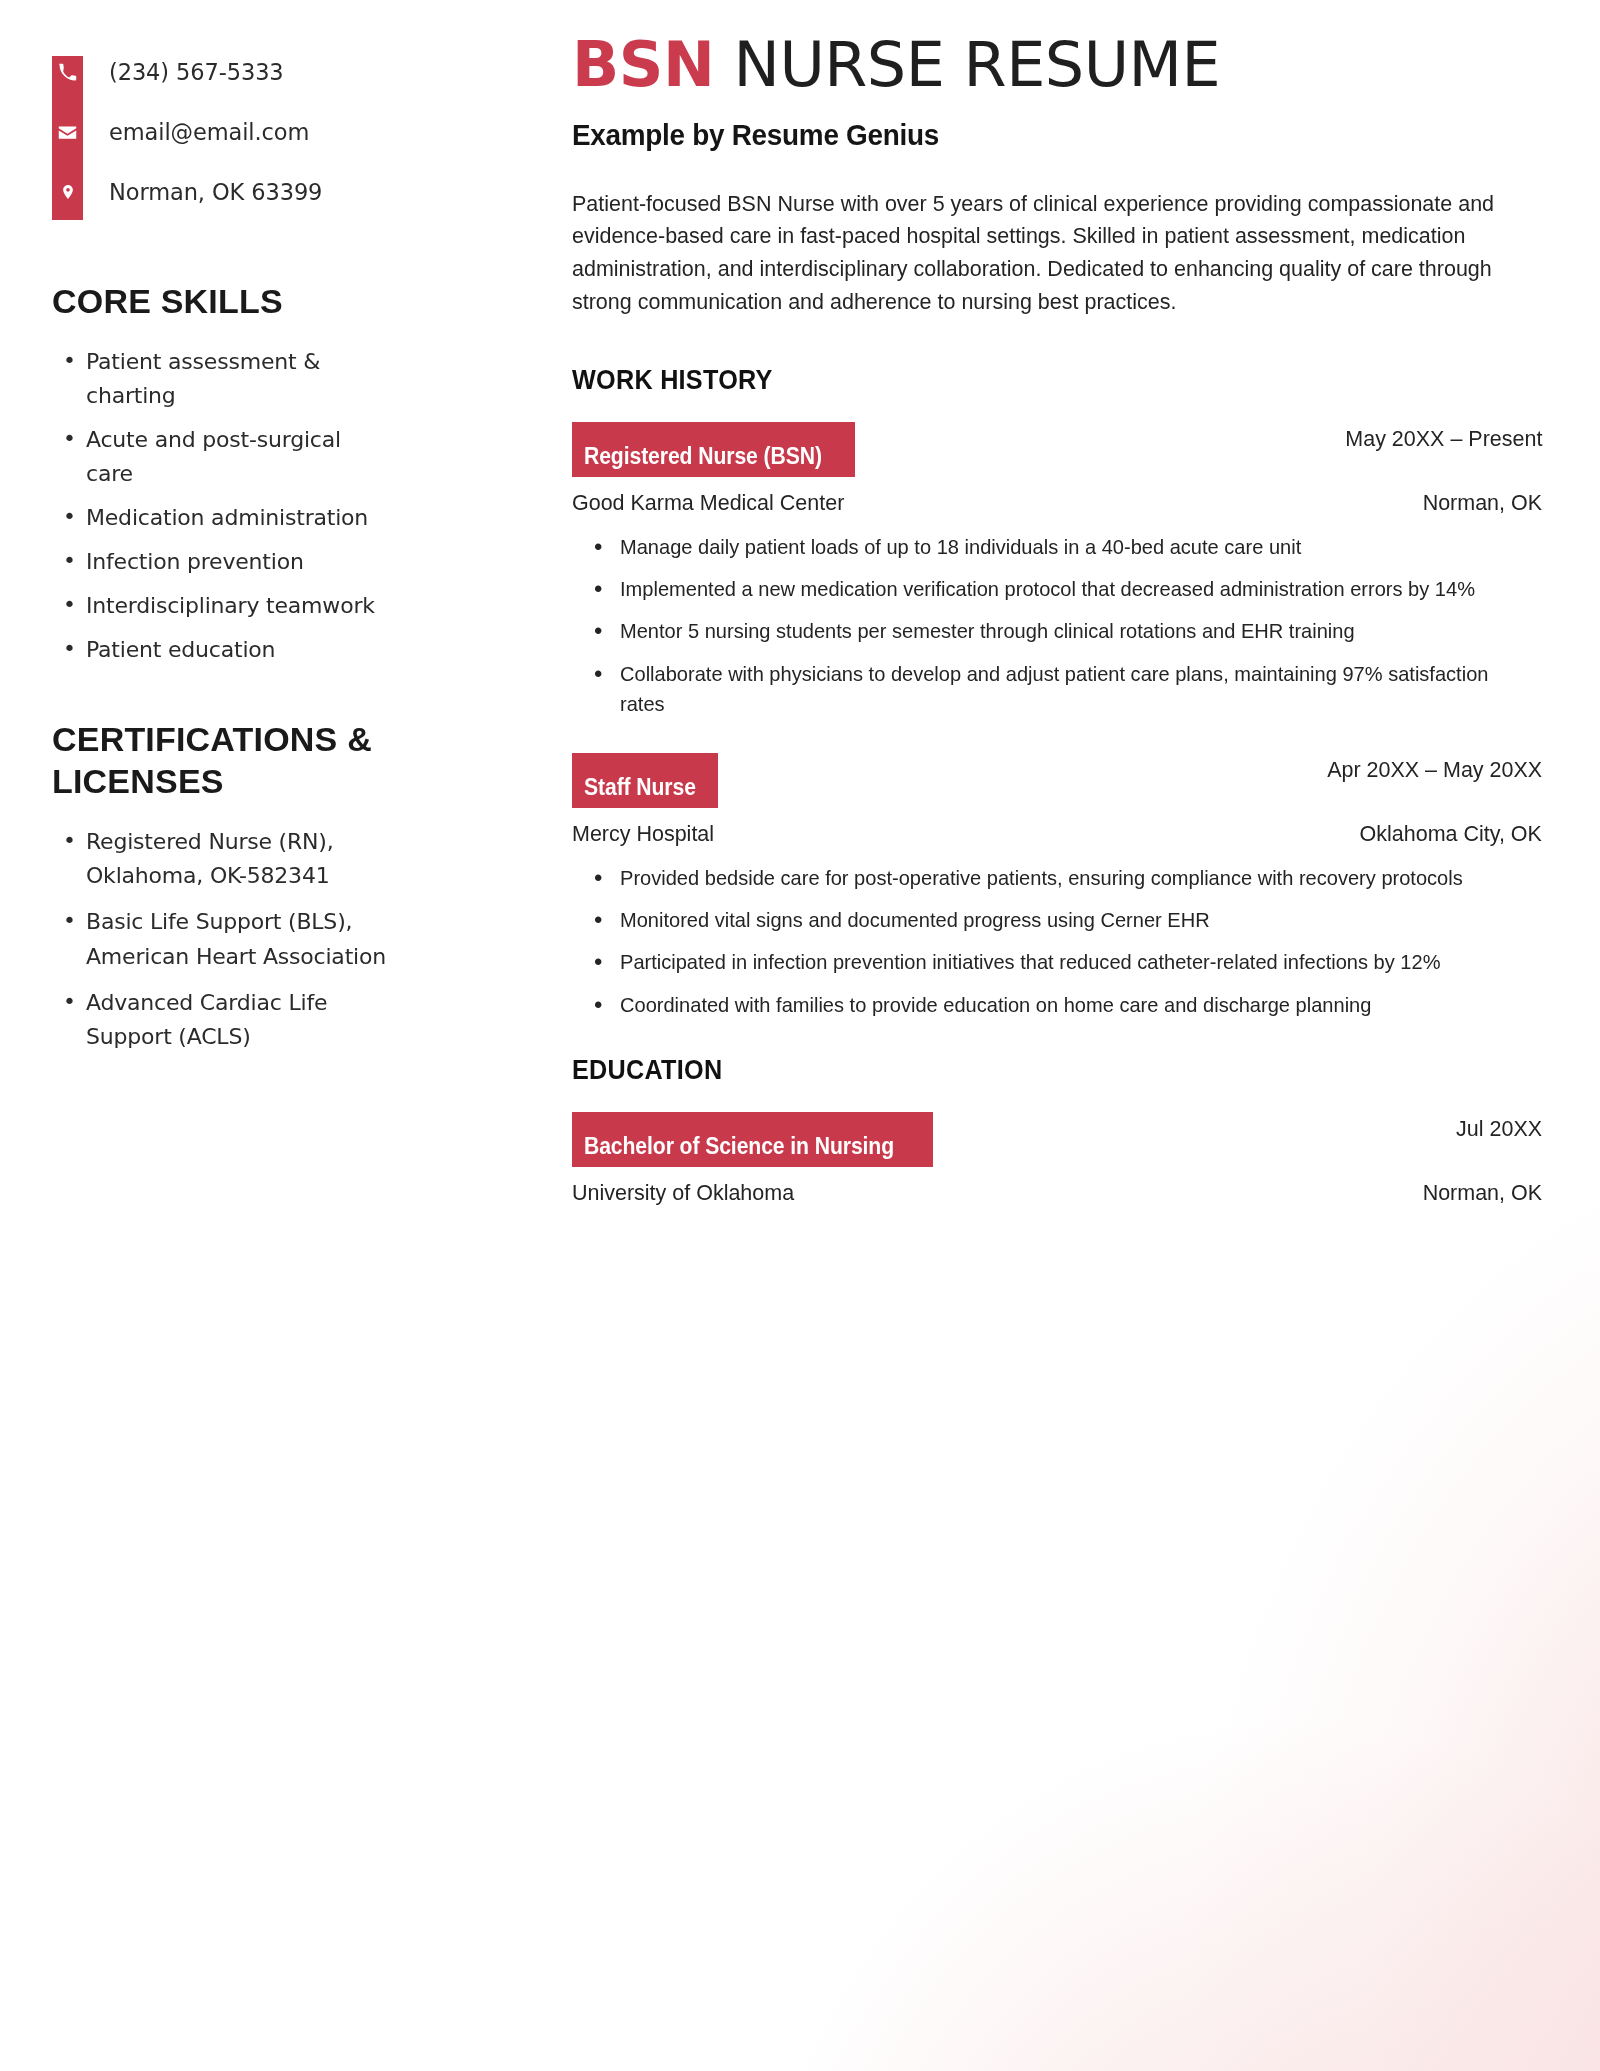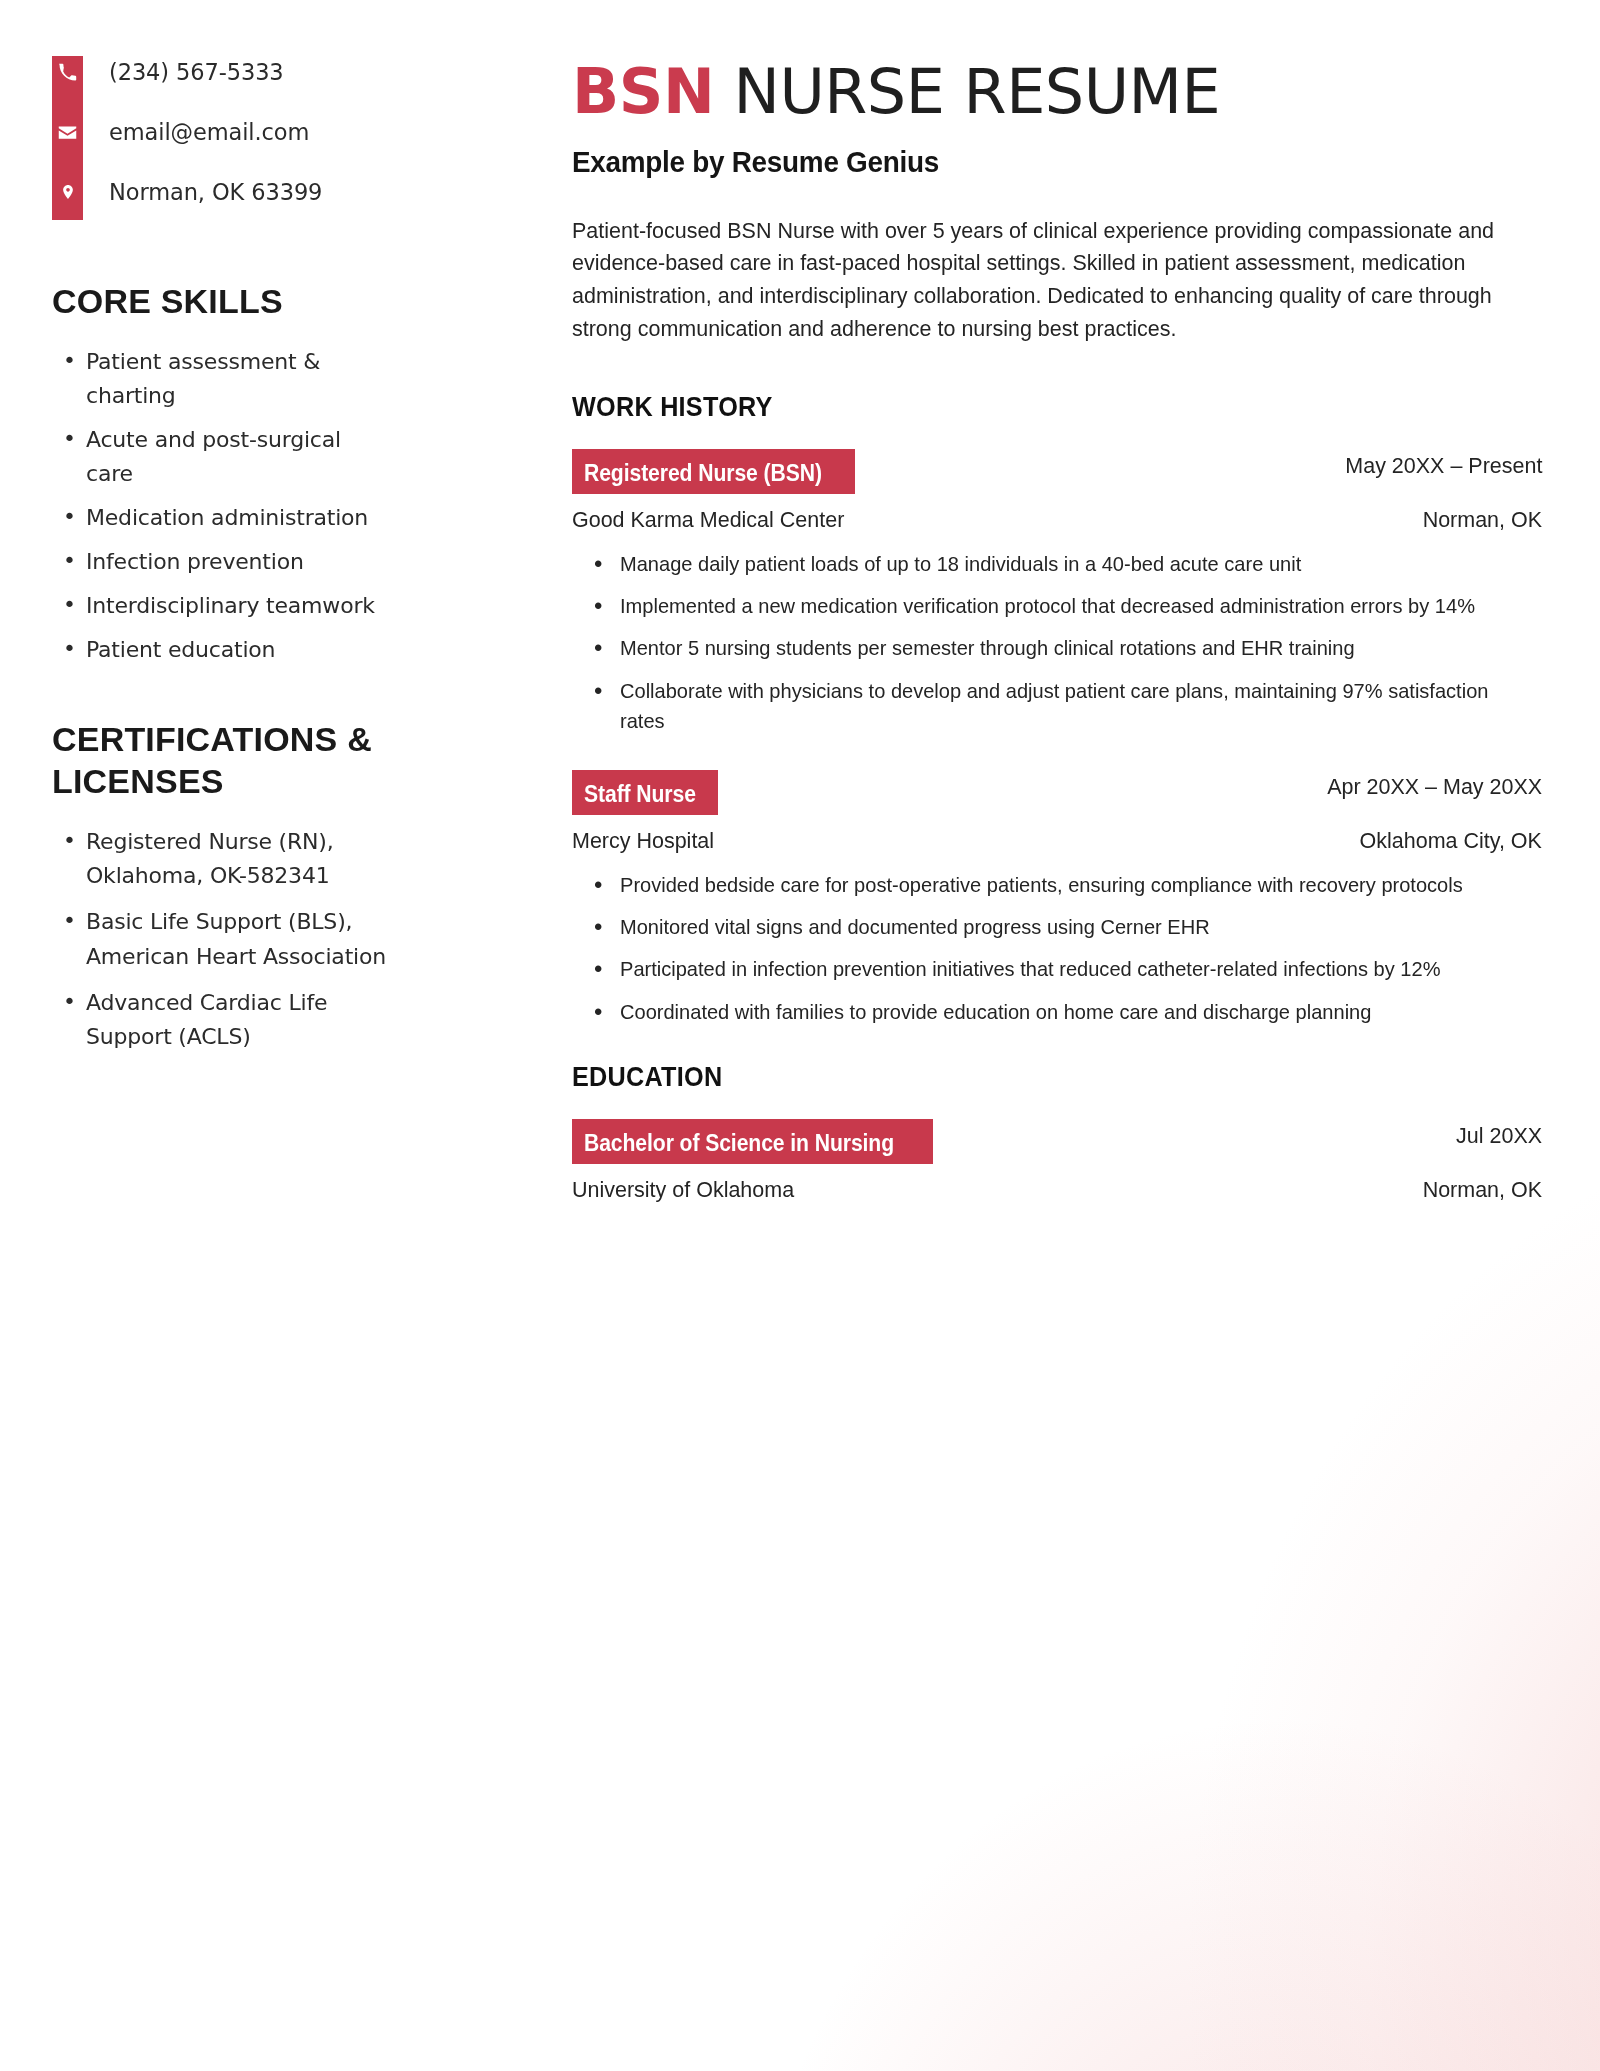--- a/index.html
+++ b/index.html
@@ -69,21 +69,21 @@
     letter-spacing:-0.2px;
   }
   .side-list li::before {
     content:"•"; position:absolute; left:11px; top:-1px;
     font-size:22px; color:#2b2b2b;
   }
   #certs .side-list li { margin-bottom:12px; }
 
   
   #main {
-    position:absolute; left:572px; top:59px;
+    position:absolute; left:572px; top:32px;
     width:970px;
   }
 
   #resume-title {
     font-size:62px; line-height:1.06;
     white-space:nowrap; margin-bottom:20px;
     font-family:"DejaVu Sans", sans-serif;
     letter-spacing:-0.5px;
   }
   #title-accent { color:#ca3b4e; font-weight:bold; }
@@ -112,21 +112,21 @@
 
   .entry { margin-bottom:14px; }
   .entry-row {
     display:flex; justify-content:space-between; align-items:flex-start;
     gap:24px;
   }
   .badge {
     display:inline-block;
     background:#c8394c; color:#ffffff;
     font-size:23px; font-weight:bold;
-    padding:12px 12px 7px 12px;
+    padding:22px 12px 7px 12px;
     line-height:1.12; letter-spacing:-0.1px;
     font-family:"Liberation Sans", sans-serif;
     white-space:nowrap;
   }
   .badge-inner { display:inline-block; transform:scaleX(0.92); transform-origin:left center; }
   .meta {
     font-size:22.5px; color:#242424; text-align:right;
     white-space:nowrap; padding-top:4px;
     font-family:"Liberation Sans", sans-serif;
   }

